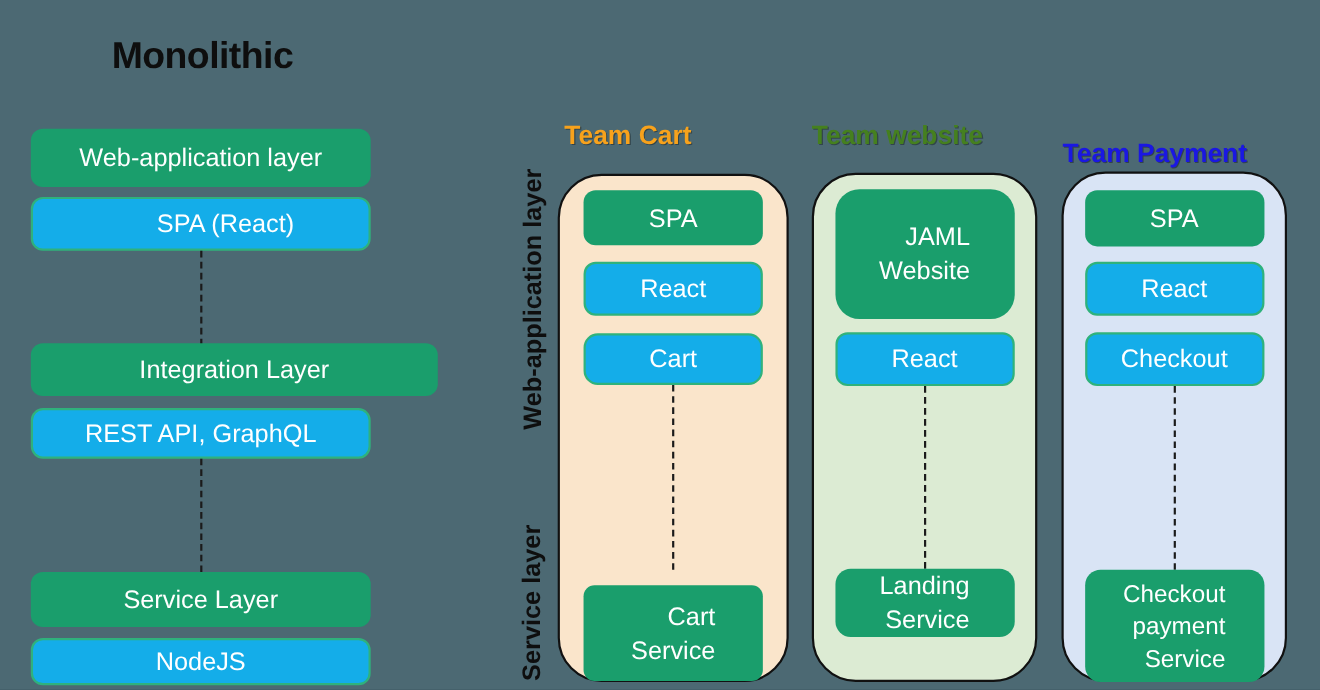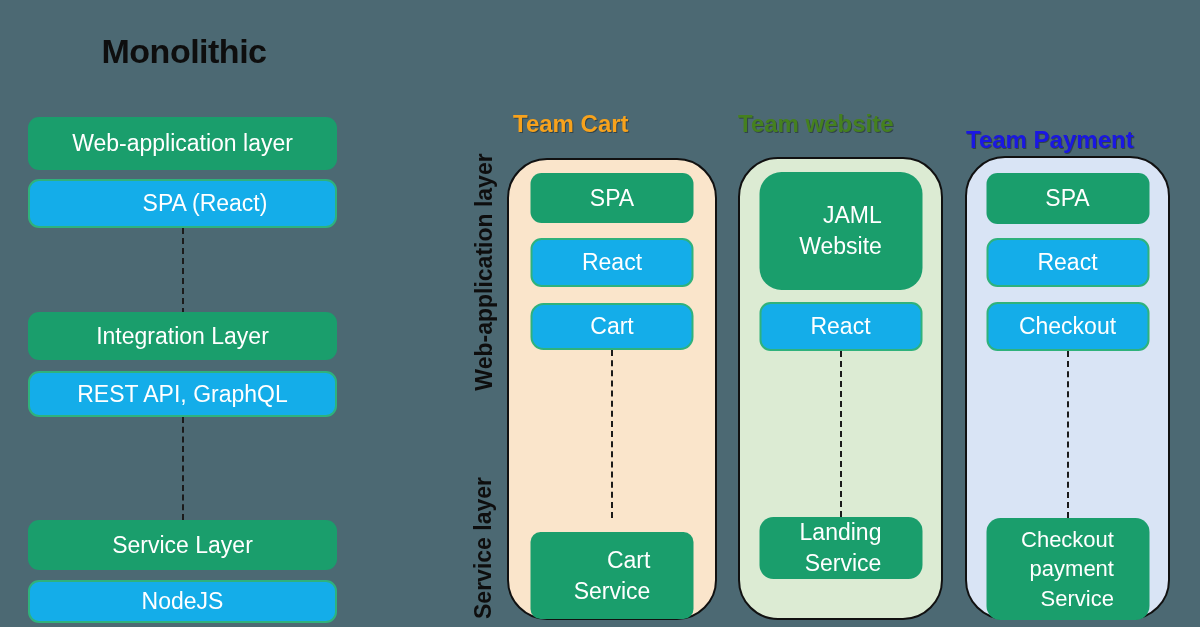--- a/index.html
+++ b/index.html
@@ -81,21 +81,21 @@
 <div class="stage">
 
   <div class="title" style="left:34px; top:32px; width:300px;">Monolithic</div>
 
   <div class="box green" style="left:28px; top:117px; width:309px; height:53px;">Web-application layer</div>
 
   <div class="box blue" style="left:28px; top:179px; width:309px; height:49px;padding-left:45px;">SPA (React)</div>
 
   <div class="vdash" style="left:182px; top:228px; height:86px;"></div>
 
-  <div class="box green" style="left:28px; top:312px; width:309px; height:48px;">Integration Layer</div>
+  <div class="box green" style="left:28px; top:312px; width:370px; height:48px;">Integration Layer</div>
 
   <div class="box blue" style="left:28px; top:371px; width:309px; height:46px;">REST API, GraphQL</div>
 
   <div class="vdash" style="left:182px; top:417px; height:103px;"></div>
 
   <div class="box green" style="left:28px; top:520px; width:309px; height:50px;">Service Layer</div>
 
   <div class="box blue" style="left:28px; top:580px; width:309px; height:43px;">NodeJS</div>
 
 

